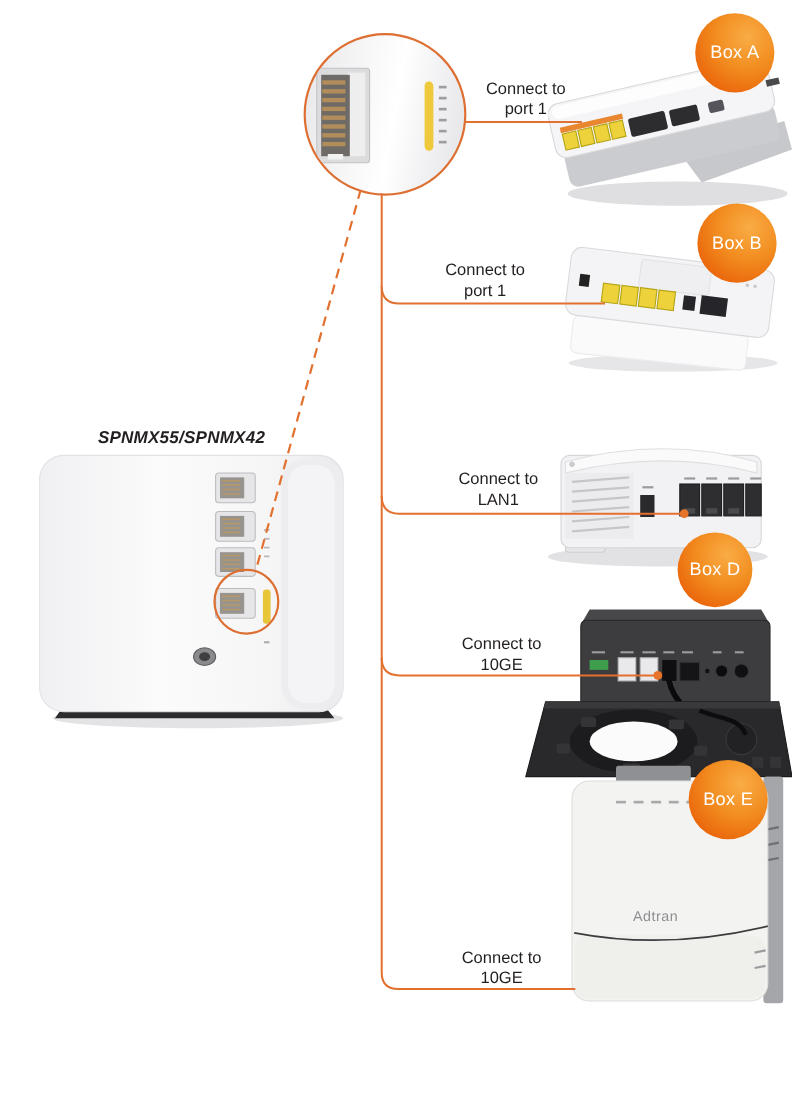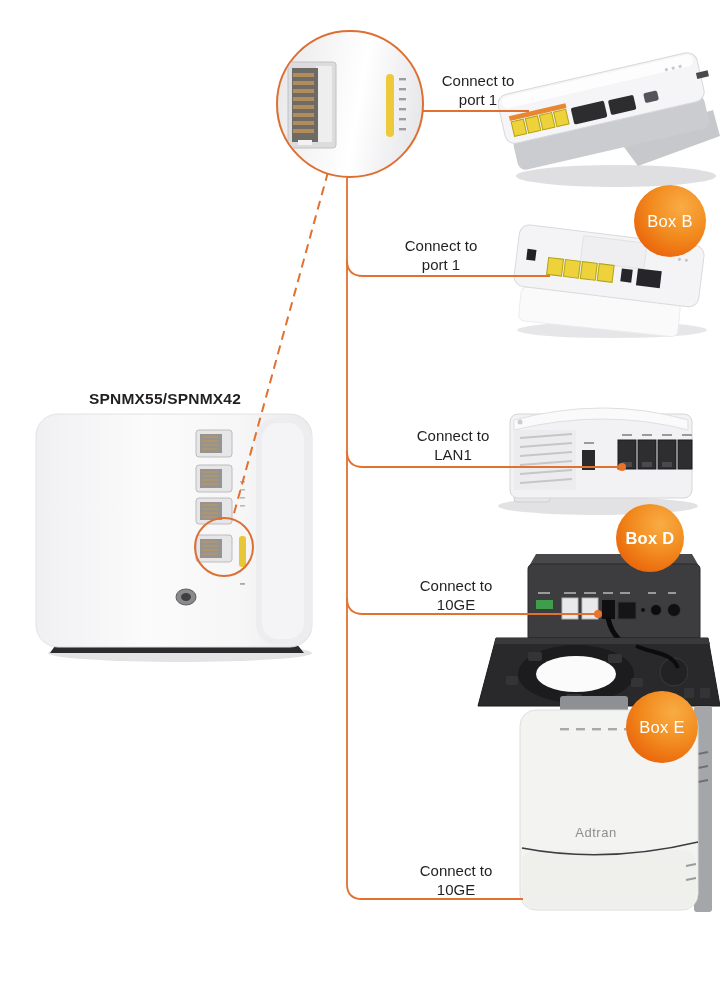--- a/index.html
+++ b/index.html
@@ -23,21 +23,21 @@
   .conn-label{z-index:40;width:124px;text-align:center;font-size:15px;line-height:19px;color:#231f20;}
   .conn-label span{display:block;}
   
   .badge{
     z-index:50;width:72px;height:72px;border-radius:50%;
     background:radial-gradient(circle at 66% 30%, #F9AC45 0%, #F28D20 42%, #EA650B 80%, #E35607 100%);
     display:flex;align-items:center;justify-content:center;
     color:#ffffff;font-size:16.5px;font-weight:500;letter-spacing:.3px;
   }
   .badge.small{width:68px;height:68px;}
-  .router-label{z-index:40;width:220px;text-align:center;font-size:15.5px;font-weight:600;letter-spacing:.2px;}
+  .router-label{z-index:40;width:220px;text-align:center;font-size:15.5px;font-weight:600;letter-spacing:.2px;font-style:italic;}
   .device{z-index:10;}
 </style>
 </head>
 <body>
 
 <div class="canvas">
 
   <div class="abs device" style="left:498px;top:44px;width:222px;height:146px;">
     <svg width="222" height="146" viewBox="0 0 222 146">
       <ellipse cx="118" cy="132" rx="100" ry="11" fill="#dfdfe2"></ellipse>
@@ -318,17 +318,18 @@
   </div>
   <div class="abs conn-label" style="left:394px;top:576px;">
     <span>Connect to</span>
     <span>10GE</span>
   </div>
   <div class="abs conn-label" style="left:394px;top:861px;">
     <span>Connect to</span>
     <span>10GE</span>
   </div>
 
+  <div class="abs badge" style="left:632px;top:12px;">Box A</div>
   <div class="abs badge" style="left:634px;top:185px;text-align:center;">Box B</div>
-  <div class="abs badge small" style="left:616px;top:504px;font-weight:bold;">Box D</div>
+  <div class="abs badge small" style="left:616px;top:484px;">Box D</div>
   <div class="abs badge" style="left:626px;top:691px;">Box E</div>
 
 </div>
 
 </body></html>

